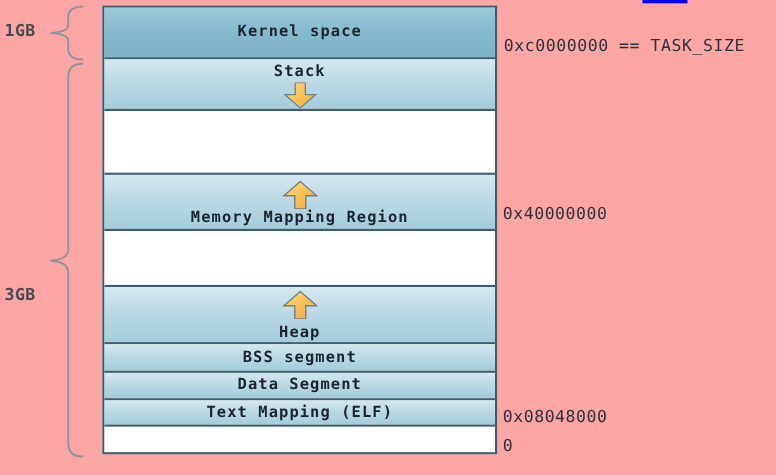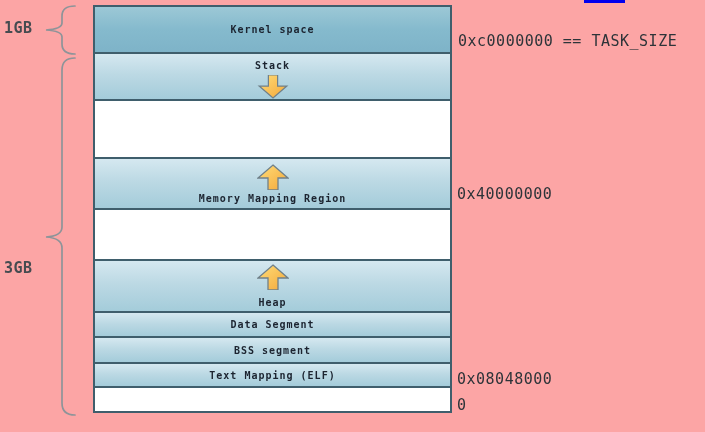--- a/index.html
+++ b/index.html
@@ -22,21 +22,21 @@
   .h-stack{height:47px;justify-content:flex-start;padding-top:3px;}
   .h-gap1{height:58px;}
   .h-mmr{height:51px;justify-content:center;padding-top:2px;}
   .h-gap2{height:51px;}
   .h-heap{height:52px;justify-content:space-between;padding-top:2px;}
   .h-bss{height:26px;}
   .h-data{height:25px;}
   .h-text{height:24px;}
   .h-empty{height:23px;}
   .box-label{
-    font-weight:bold;font-size:10px;line-height:17px;color:#1c2430;letter-spacing:1px;
+    font-weight:bold;font-size:14px;line-height:17px;color:#1c2430;letter-spacing:1px;
     white-space:nowrap;
   }
   .arrow{display:block;margin:1px auto 0 auto;}
   
   .addr{
     position:absolute;left:457px;font-size:15px;line-height:17px;color:#2d3439;
     letter-spacing:0.5px;white-space:nowrap;
   }
   .addr-task{top:33px;left:458px;}
   .addr-mmap{top:186px;}
@@ -108,26 +108,26 @@
             <linearGradient id="g3" x1="0" y1="0" x2="1" y2="1">
           <stop offset="0" stop-color="#ffdd78"></stop>
               <stop offset="1" stop-color="#f3a73a"></stop>
         </linearGradient>
           </defs>
         <polygon points="16,1 31,14 21,14 21,26 11,26 11,14 1,14" fill="url(#g3)" stroke="#708089" stroke-width="1.3"></polygon>
       </svg>
       <span class="box-label">Heap</span>
     </div>
 
+    <div class="region seg h-bss">
+      <span class="box-label">BSS segment</span>
+    </div>
+
     <div class="region seg h-data">
       <span class="box-label">Data Segment</span>
-    </div>
-
-    <div class="region seg h-bss">
-      <span class="box-label">BSS segment</span>
     </div>
 
     <div class="region seg h-text">
       <span class="box-label">Text Mapping (ELF)</span>
     </div>
 
     <div class="region gap h-empty"></div>
   </div>
 
   <div class="addr addr-task">0xc0000000 == TASK_SIZE</div>

